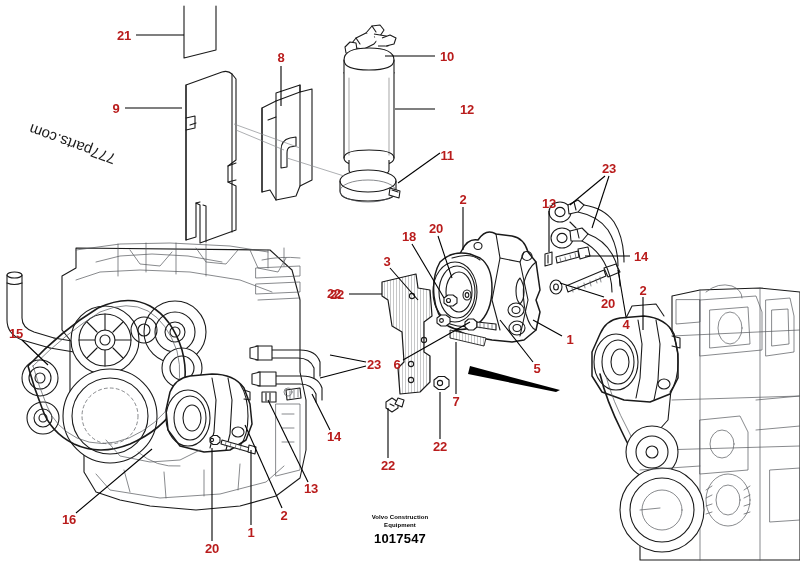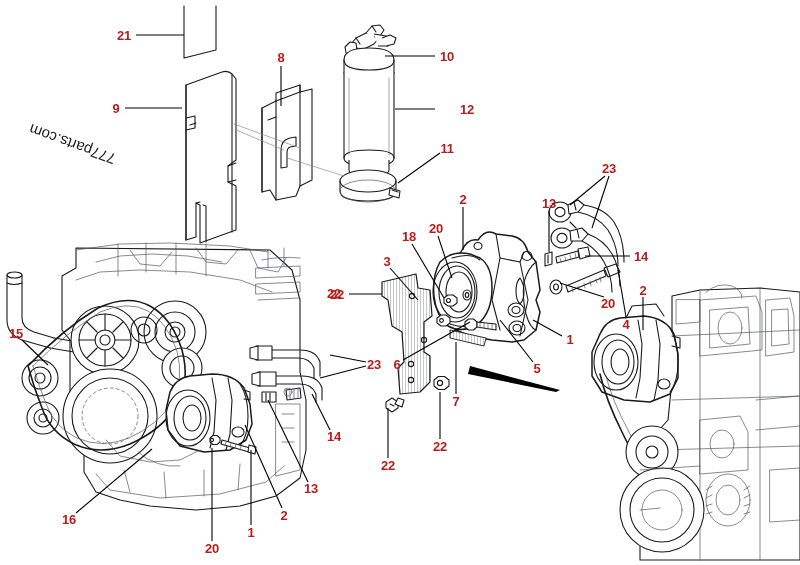--- a/index.html
+++ b/index.html
@@ -468,21 +468,21 @@
   </svg>
 
   <div class="watermark" style="left:112px; top:168px; transform: rotate(-160deg);">777parts.com</div>
 
   <div id="callout-layer">
       <div class="callout" style="left: 124px; top: 35px;">21</div>
       <div class="callout" style="left: 116px; top: 108px;">9</div>
       <div class="callout" style="left: 281px; top: 57px;">8</div>
       <div class="callout" style="left: 447px; top: 56px;">10</div>
       <div class="callout" style="left: 447px; top: 109px; margin-left: 20px;">12</div>
-      <div class="callout" style="left: 447px; top: 148px;">11</div>
+      <div class="callout" style="left: 447px; top: 155px;">11</div>
       <div class="callout" style="left: 609px; top: 168px;">23</div>
       <div class="callout" style="left: 549px; top: 203px;">13</div>
       <div class="callout" style="left: 641px; top: 256px;">14</div>
       <div class="callout" style="left: 463px; top: 199px;">2</div>
       <div class="callout" style="left: 436px; top: 228px;">20</div>
       <div class="callout" style="left: 409px; top: 236px;">18</div>
       <div class="callout" style="left: 387px; top: 261px;">3</div>
       <div class="callout" style="left: 608px; top: 303px;">20</div>
       <div class="callout" style="left: 626px; top: 324px;">4</div>
       <div class="callout" style="left: 643px; top: 290px;">2</div>
@@ -497,14 +497,19 @@
       <div class="callout" style="left: 16px; top: 333px;">15</div>
       <div class="callout" style="left: 334px; top: 293px;">22</div>
       <div class="callout" style="left: 334px; top: 436px;">14</div>
       <div class="callout" style="left: 311px; top: 488px;">13</div>
       <div class="callout" style="left: 284px; top: 515px;">2</div>
       <div class="callout" style="left: 251px; top: 532px;">1</div>
       <div class="callout" style="left: 212px; top: 548px;">20</div>
       <div class="callout" style="left: 69px; top: 519px;">16</div>
     </div>
 
+  <div id="footer" style="top:513px;">
+    <div class="brand">Volvo Construction</div>
+    <div class="brand">Equipment</div>
+    <div class="partno">1017547</div>
+  </div>
 
 </div>
 
 </body></html>

